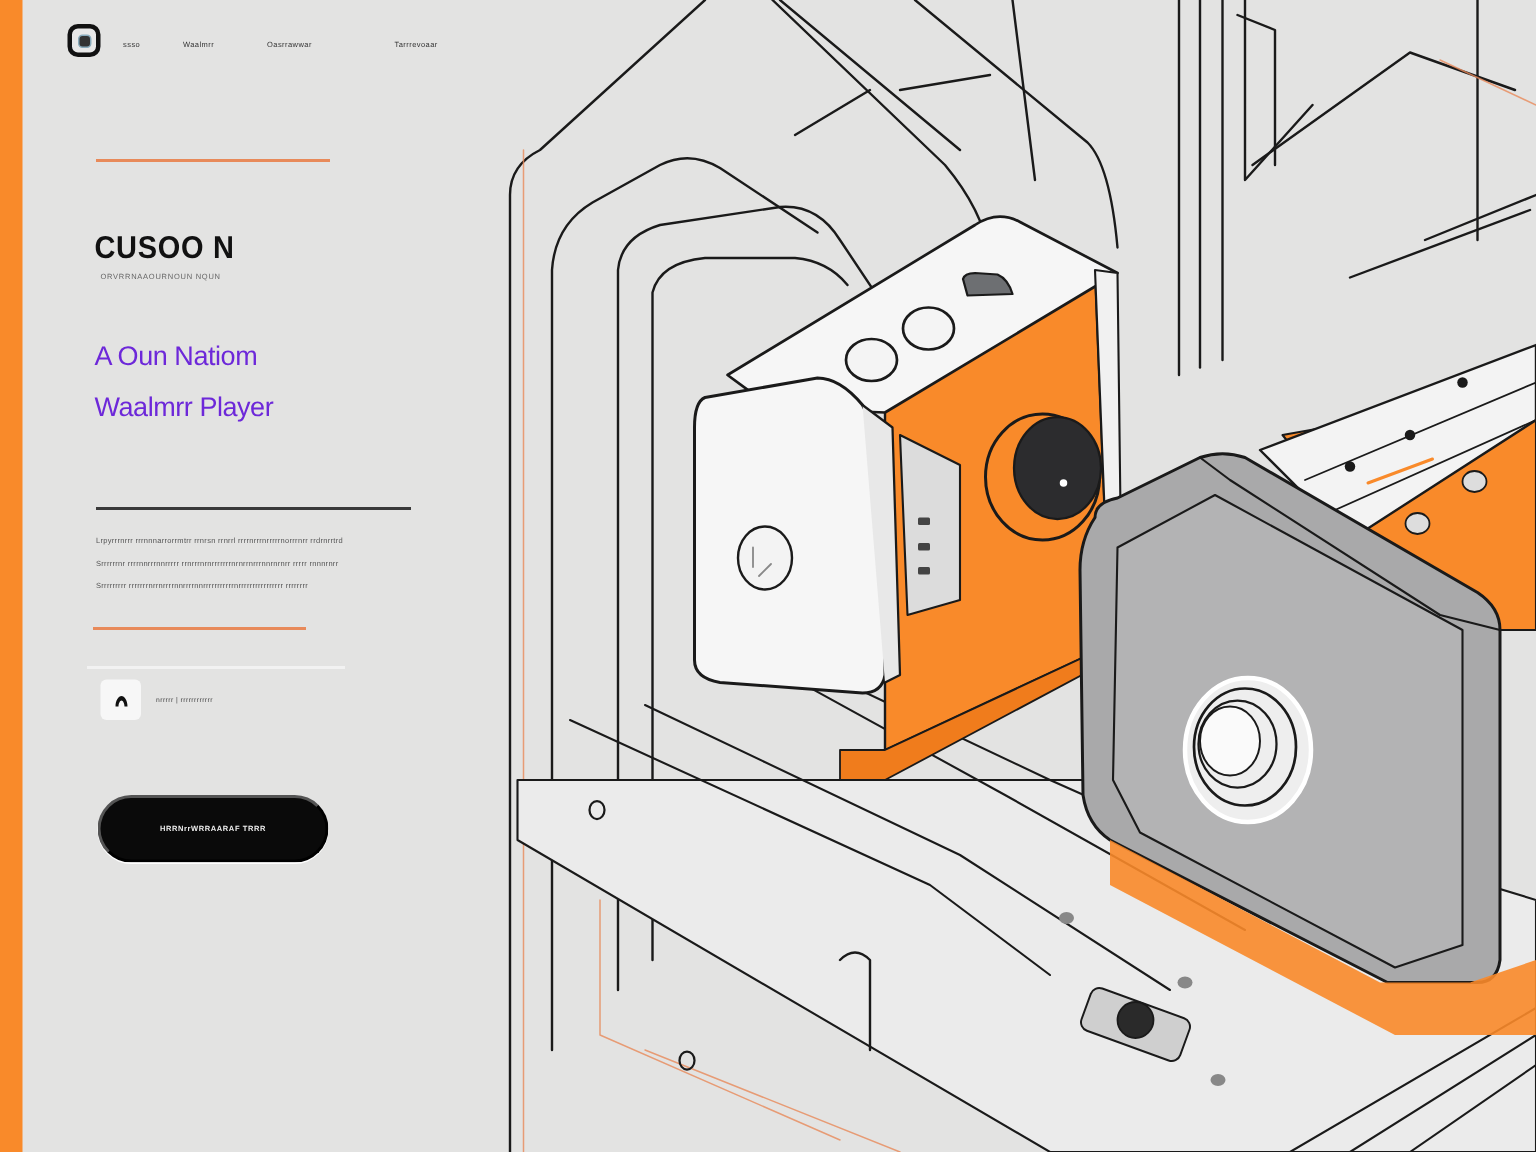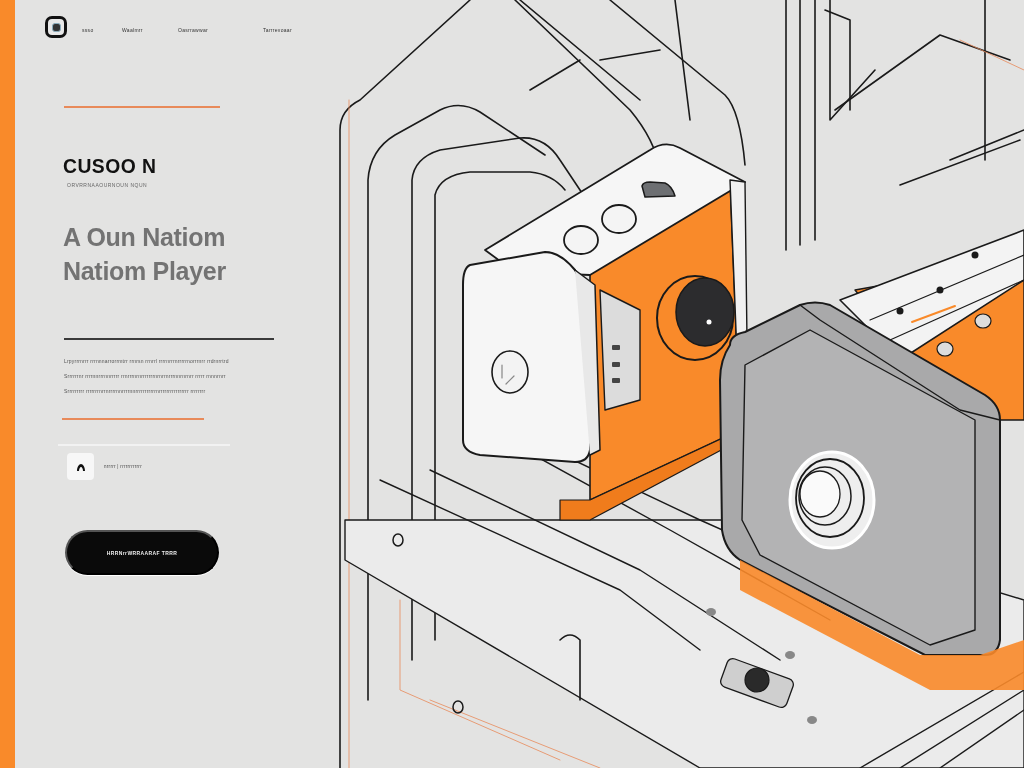--- a/index.html
+++ b/index.html
@@ -36,21 +36,21 @@
     position: absolute; left: 63px; top: 154px;
     font-size: 21px; font-weight: bold; letter-spacing: 0.5px; color: #111;
     transform: scaleX(0.92); transform-origin: left;
   }
   .brand-sub {
     position: absolute; left: 67px; top: 182px; font-size: 5px; color: #666;
     letter-spacing: 0.5px; white-space: nowrap;
   }
   .headline {
     position: absolute; left: 63px; top: 220px;
-    font-size: 25px; font-weight: bold; line-height: 34px; color: #737373;
+    font-size: 18px; font-weight: normal; line-height: 34px; color: #6d28d9;
     letter-spacing: -0.3px;
   }
   .headline div { white-space: nowrap; }
   .para {
     position: absolute; left: 64px; top: 354px; width: 218px;
     font-size: 5px; line-height: 15px; color: #555; letter-spacing: 0.2px;
   }
   .para div { white-space: nowrap; overflow: hidden; }
   .author {
     position: absolute; left: 67px; top: 453px; display: flex; align-items: center; gap: 10px;
@@ -86,21 +86,21 @@
   <span class="nav-item" style="left:263px">Tarrrevoaar</span>
 </nav>
 
 <div class="rule orange" style="left:64px;top:106px;width:156px"></div>
 
 <div class="brand">CUSOO N</div>
 <div class="brand-sub">ORVRRNAAOURNOUN NQUN</div>
 
 <h1 class="headline">
   <div>A Oun Natiom</div>
-  <div>Natiom Player</div>
+  <div>Waalmrr Player</div>
 </h1>
 
 <div class="rule dark" style="left:64px;top:338px;width:210px"></div>
 
 <div class="para">
   <div>Lrpyrrrnrrr rrrnnnarrorrmtrr rrnrsn rrnrrl rrrrnrrrnrrrrrnorrrnrr rrdrnrrtrd</div>
   <div>Srrrrrrnr rrrrnnrrrnnrrrrr rrnrrrnrnrrrrrrrnrnrrnrrrnnrnrnrr rrrrr rnnnrnrr</div>
   <div>Srrrrrrrrr rrrrrrrnrrnrrrrnnrrrrnnrrrrrrrrrrrnrrrrrrrrrrrrrrrr rrrrrrrr</div>
 </div>
 

